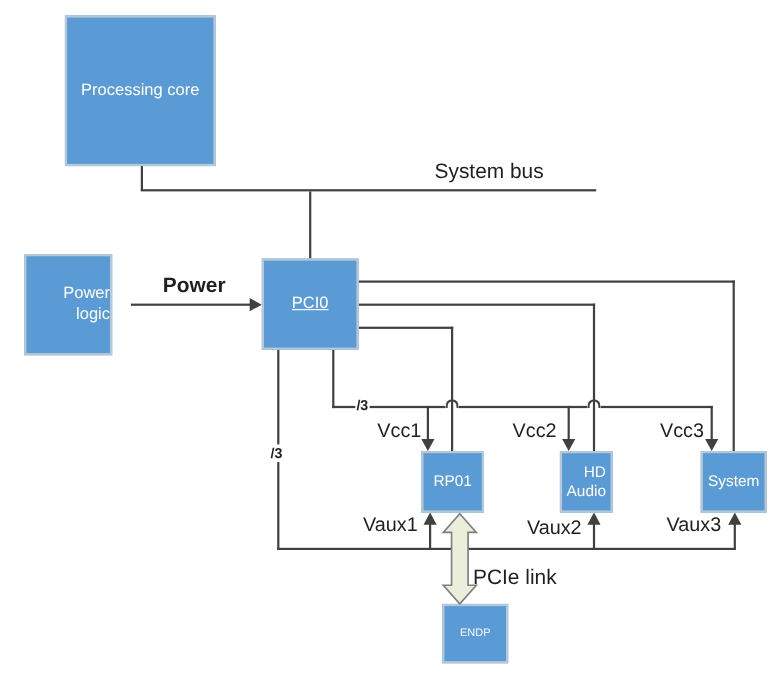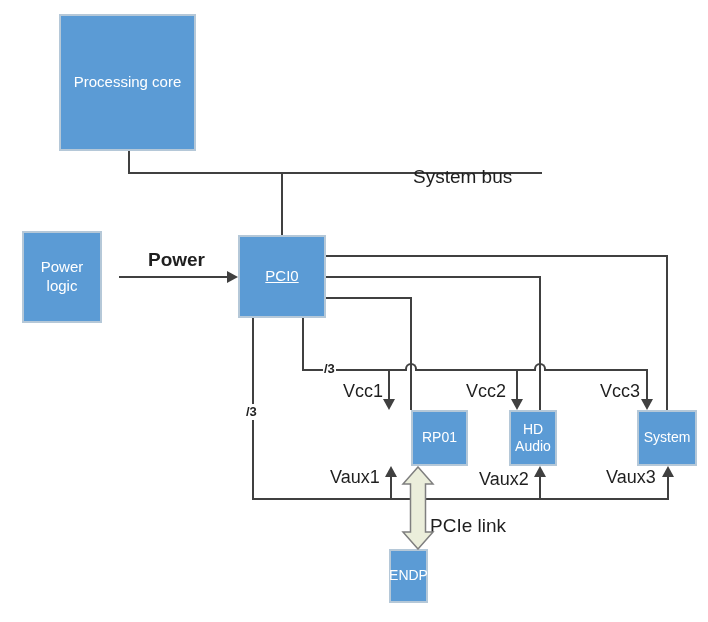--- a/index.html
+++ b/index.html
@@ -6,21 +6,21 @@
   .canvas{
     position:relative;width:708px;height:622px;background:#ffffff;overflow:hidden;
     font-family:"Liberation Sans", sans-serif;
   }
   .node{
     position:absolute;box-sizing:border-box;
     background:var(--node-fill,#5b9bd5);
     border:2px solid var(--node-border,#b5c8d8);
     color:var(--node-text,#ffffff);
     display:flex;align-items:center;justify-content:center;
-    text-align:center;font-size:15px;line-height:1.25;
+    text-align:right;font-size:15px;line-height:1.25;
   }
   .hline,.vline{position:absolute;background:var(--line,#404040);}
   .hline{height:2px;} .vline{width:2px;}
   .arrow{position:absolute;width:0;height:0;}
   .arrow.right{border-top:6px solid transparent;border-bottom:6px solid transparent;border-left:11px solid var(--line,#404040);}
   .arrow.down{border-left:6px solid transparent;border-right:6px solid transparent;border-top:11px solid var(--line,#404040);}
   .arrow.up{border-left:6px solid transparent;border-right:6px solid transparent;border-bottom:11px solid var(--line,#404040);}
   .hop{
     position:absolute;width:12px;height:8px;box-sizing:border-box;
     border:2px solid var(--line,#404040);border-bottom:none;
@@ -32,24 +32,24 @@
     position:absolute;color:var(--label-text,#1f1f1f);font-size:13px;font-weight:600;
     background:#ffffff;padding:0 1px;line-height:1.2;white-space:nowrap;
   }
   #pcie-arrow{position:absolute;left:400px;top:466px;width:36px;height:84px;z-index:4;}
   #pcie-arrow polygon{fill:var(--pcie-arrow-fill,#ebeedb);stroke:var(--pcie-arrow-stroke,#7f7f7f);stroke-width:1.5;}
 
   
   #n-processing-core{left:59px;top:14px;width:137px;height:137px;}
   #n-power-logic{left:22px;top:231px;width:80px;height:92px;}
   #n-pci0{left:238px;top:235px;width:88px;height:83px;text-decoration:underline;}
-  #n-rp01{left:383px;top:410px;width:57px;height:56px;font-size:14px;margin-left:28px;}
+  #n-rp01{left:383px;top:410px;width:57px;height:56px;font-size:14px;}
   #n-hd-audio{left:509px;top:410px;width:48px;height:56px;font-size:14px;padding:0 10px;}
   #n-child{left:637px;top:410px;width:60px;height:56px;font-size:14px;}
-  #n-endp{left:389px;top:549px;width:39px;height:54px;font-size:14px;}
+  #n-endp{left:402px;top:549px;width:60px;height:54px;font-size:10px;}
 
   
   #l-proc-drop{left:128px;top:150px;height:23px;}
   #l-system-bus{left:128px;top:172px;width:414px;}
   #l-pci0-drop{left:281px;top:174px;height:61px;}
   #l-power{left:119px;top:276px;width:110px;}
   #a-power{left:227px;top:271px;}
   #l-1h{left:326px;top:255px;width:342px;}
   #l-1v{left:666px;top:255px;height:155px;}
   #l-2h{left:326px;top:276px;width:215px;}
@@ -71,21 +71,21 @@
   #l-vcc3v{left:646px;top:369px;height:31px;}
   #a-vcc3{left:641px;top:399px;}
   #l-vaux1v{left:390px;top:476px;height:24px;}
   #a-vaux1{left:385px;top:466px;}
   #l-vaux2v{left:539px;top:476px;height:24px;}
   #a-vaux2{left:534px;top:466px;}
   #l-vaux3v{left:667px;top:476px;height:24px;}
   #a-vaux3{left:662px;top:466px;}
 
   
-  #t-system-bus{left:413px;top:146px;margin-top:20px;}
+  #t-system-bus{left:395px;top:146px;}
   #t-power{left:148px;top:249px;font-weight:bold;}
   #t-vcc1{left:343px;top:381px;}
   #t-vcc2{left:466px;top:381px;}
   #t-vcc3{left:600px;top:381px;}
   #t-vaux1{left:330px;top:467px;}
   #t-vaux2{left:479px;top:469px;text-align:right;}
   #t-vaux3{left:606px;top:467px;}
   #t-pcie{left:430px;top:515px;}
   #t-bus3-vcc{left:323px;top:361px;}
   #t-bus3-vaux{left:245px;top:404px;}

